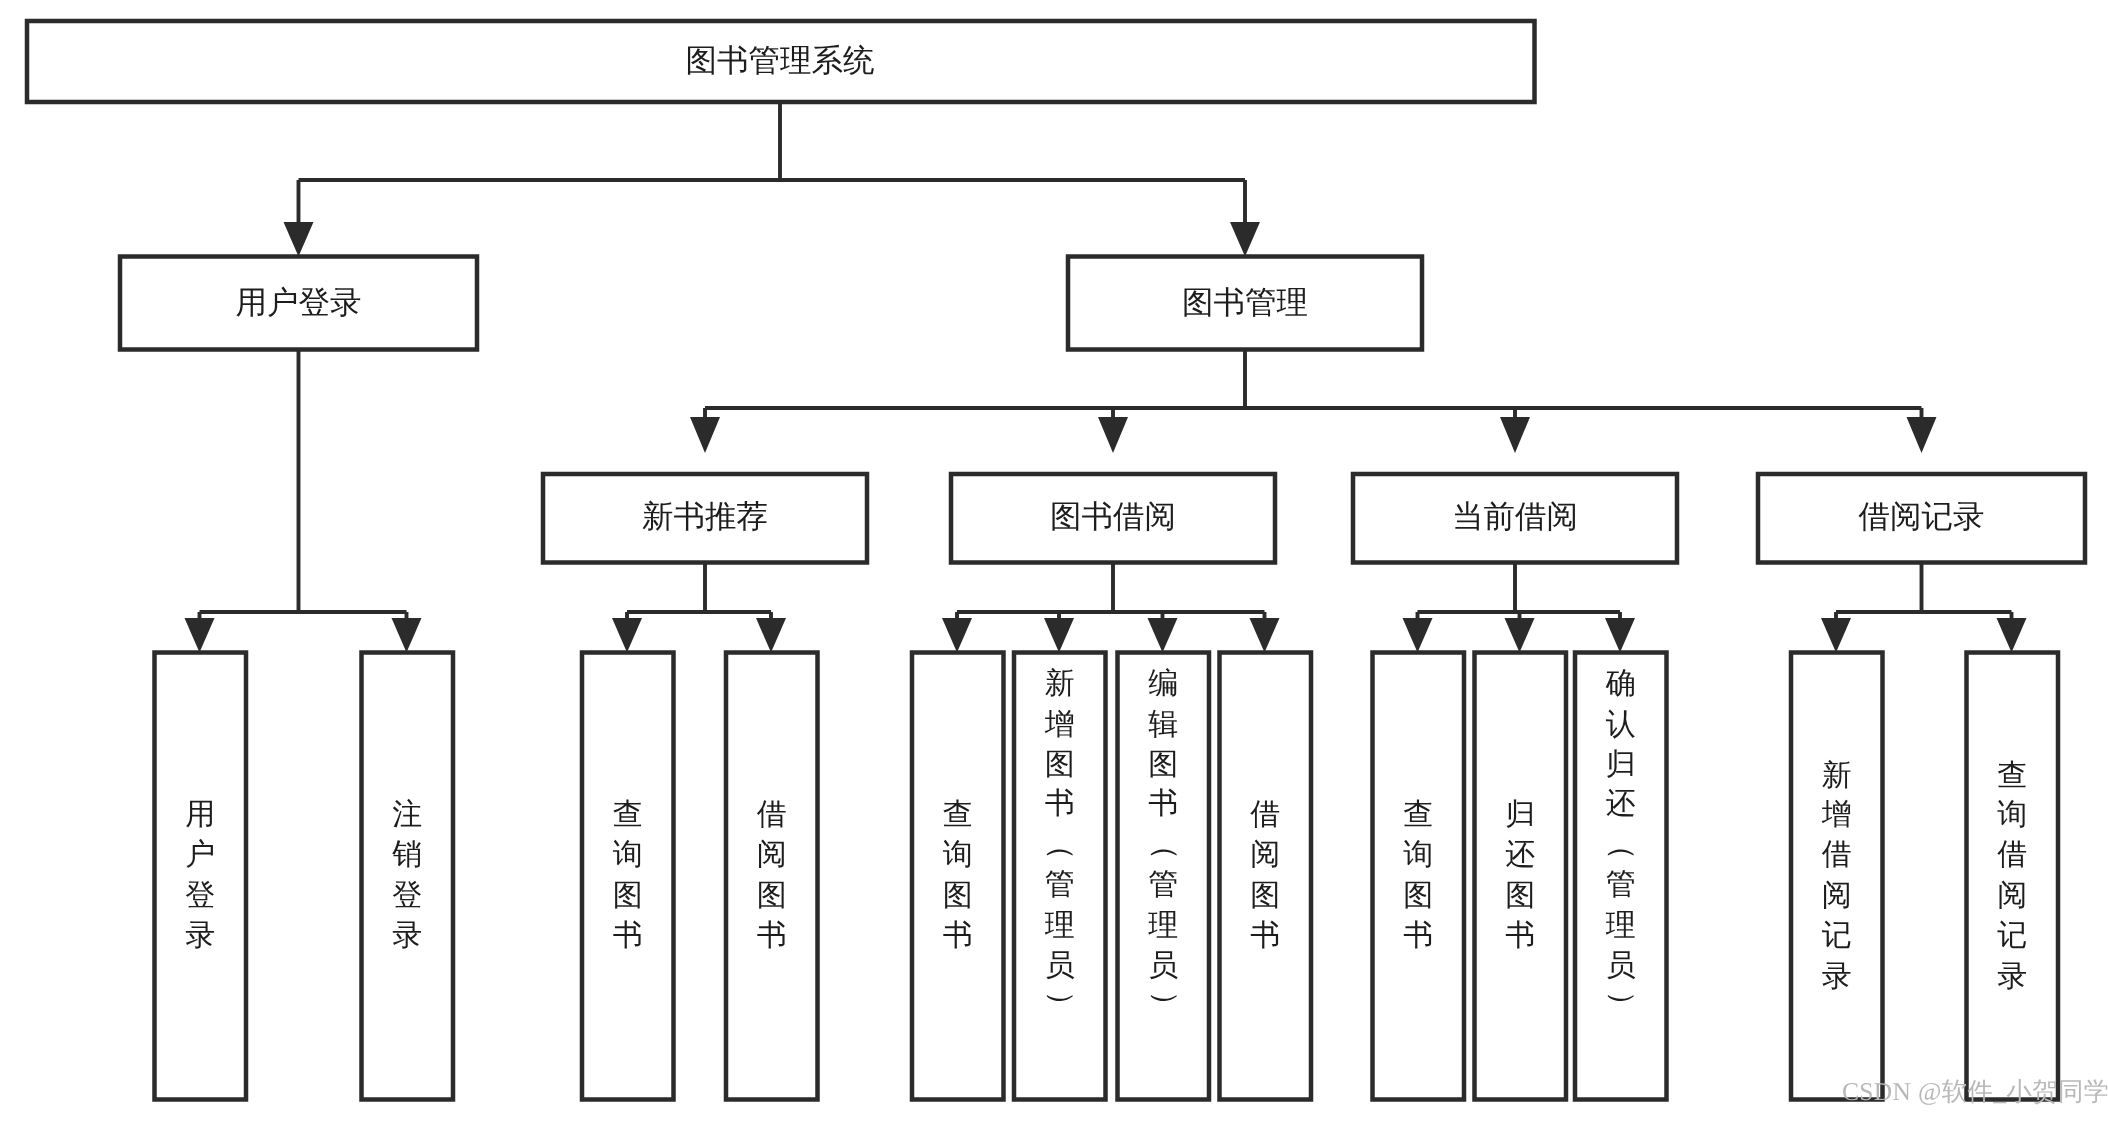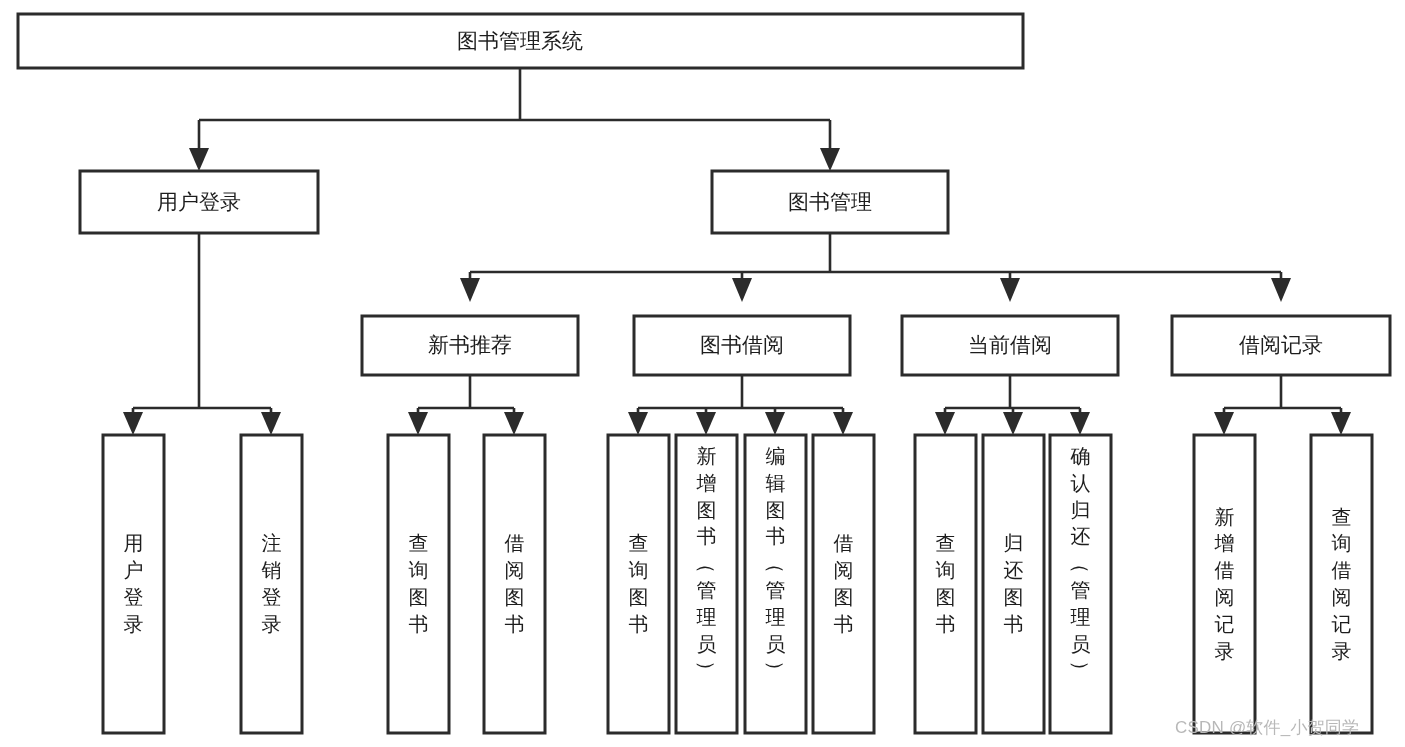--- a/index.html
+++ b/index.html
@@ -65,23 +65,23 @@
     display: block;
     text-align: center;
   }
   .v-label-wrap span.rot {
     display: block;
     text-align: center;
     transform: rotate(90deg);
   }
   .watermark {
     position: absolute;
-    left: 1175px;
+    left: 1228px;
     top: 716px;
-    font-family: Liberation Sans, sans-serif;
+    font-family: Liberation Serif, serif;
     font-size: 17px;
     color: #b8b8b8;
     white-space: nowrap;
     letter-spacing: 0.2px;
   }
 </style>
 </head>
 <body>
 
 <div id="diagram-root">

